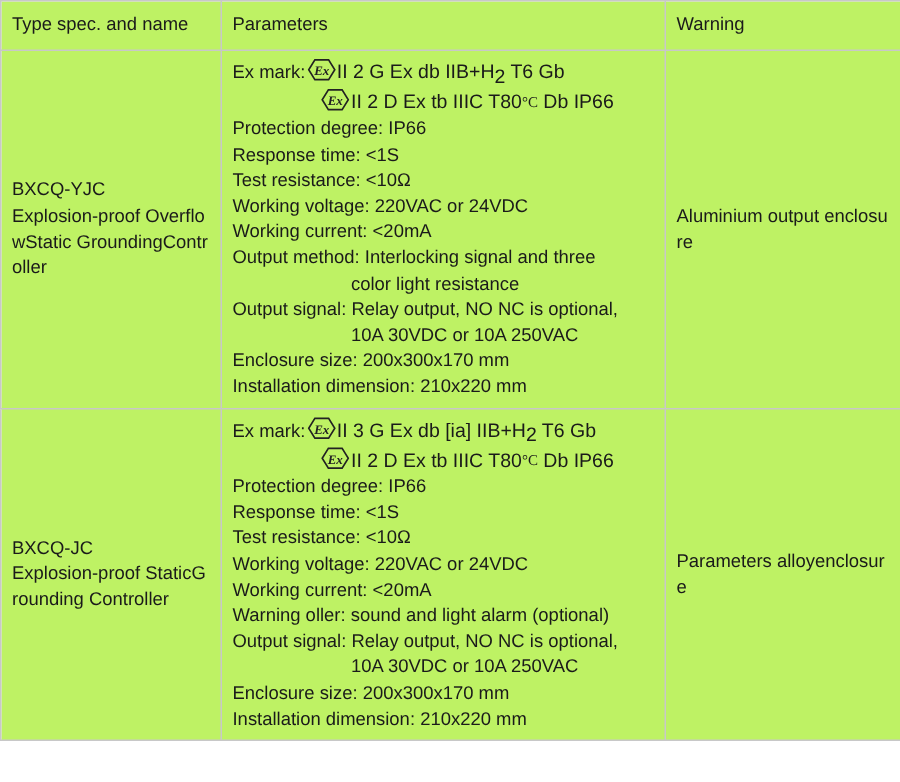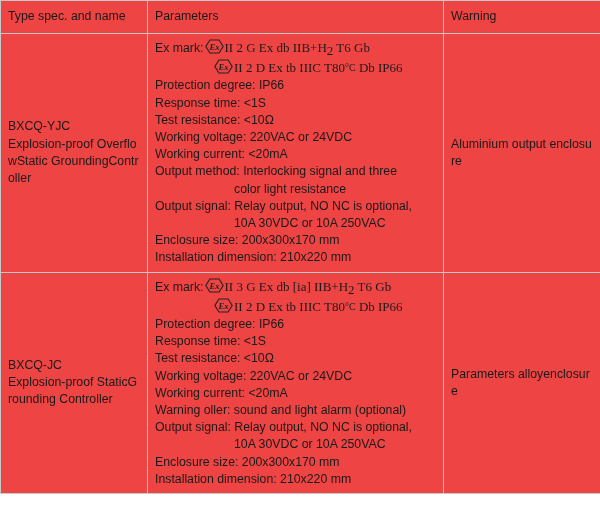--- a/index.html
+++ b/index.html
@@ -18,21 +18,21 @@
     border-collapse: collapse;
     width: 600px;
     table-layout: fixed;
   }
   .spec-table td {
     border: 1px solid #c8c8c8;
     vertical-align: middle;
     padding: 5px 6px 5px 7px;
     font-size: 12.3px;
     line-height: 17.2px;
-    background: #ef4444;
+    background: #bef264;
     word-break: break-all;
     overflow-wrap: break-word;
   }
   .col-type   { width: 147px; }
   .col-params { width: 296px; }
   .col-remark { width: 157px; }
 
   .header-row td {
     vertical-align: top;
     height: 20px;
@@ -52,21 +52,21 @@
     text-indent: 79px;
   }
   .exmark-line {
     display: block;
     white-space: nowrap;
   }
   .exmark-line.second {
     text-indent: 58px;
   }
   .serif {
-    font-family: Liberation Serif, serif;
+    font-family: Liberation Sans, sans-serif;
     font-size: 13px;
     margin-top: 16px;
   }
   .ex-badge {
     display: inline-block;
     width: 19px;
     height: 15px;
     vertical-align: -3px;
     margin: 0 1px 0 1px;
     position: relative;

